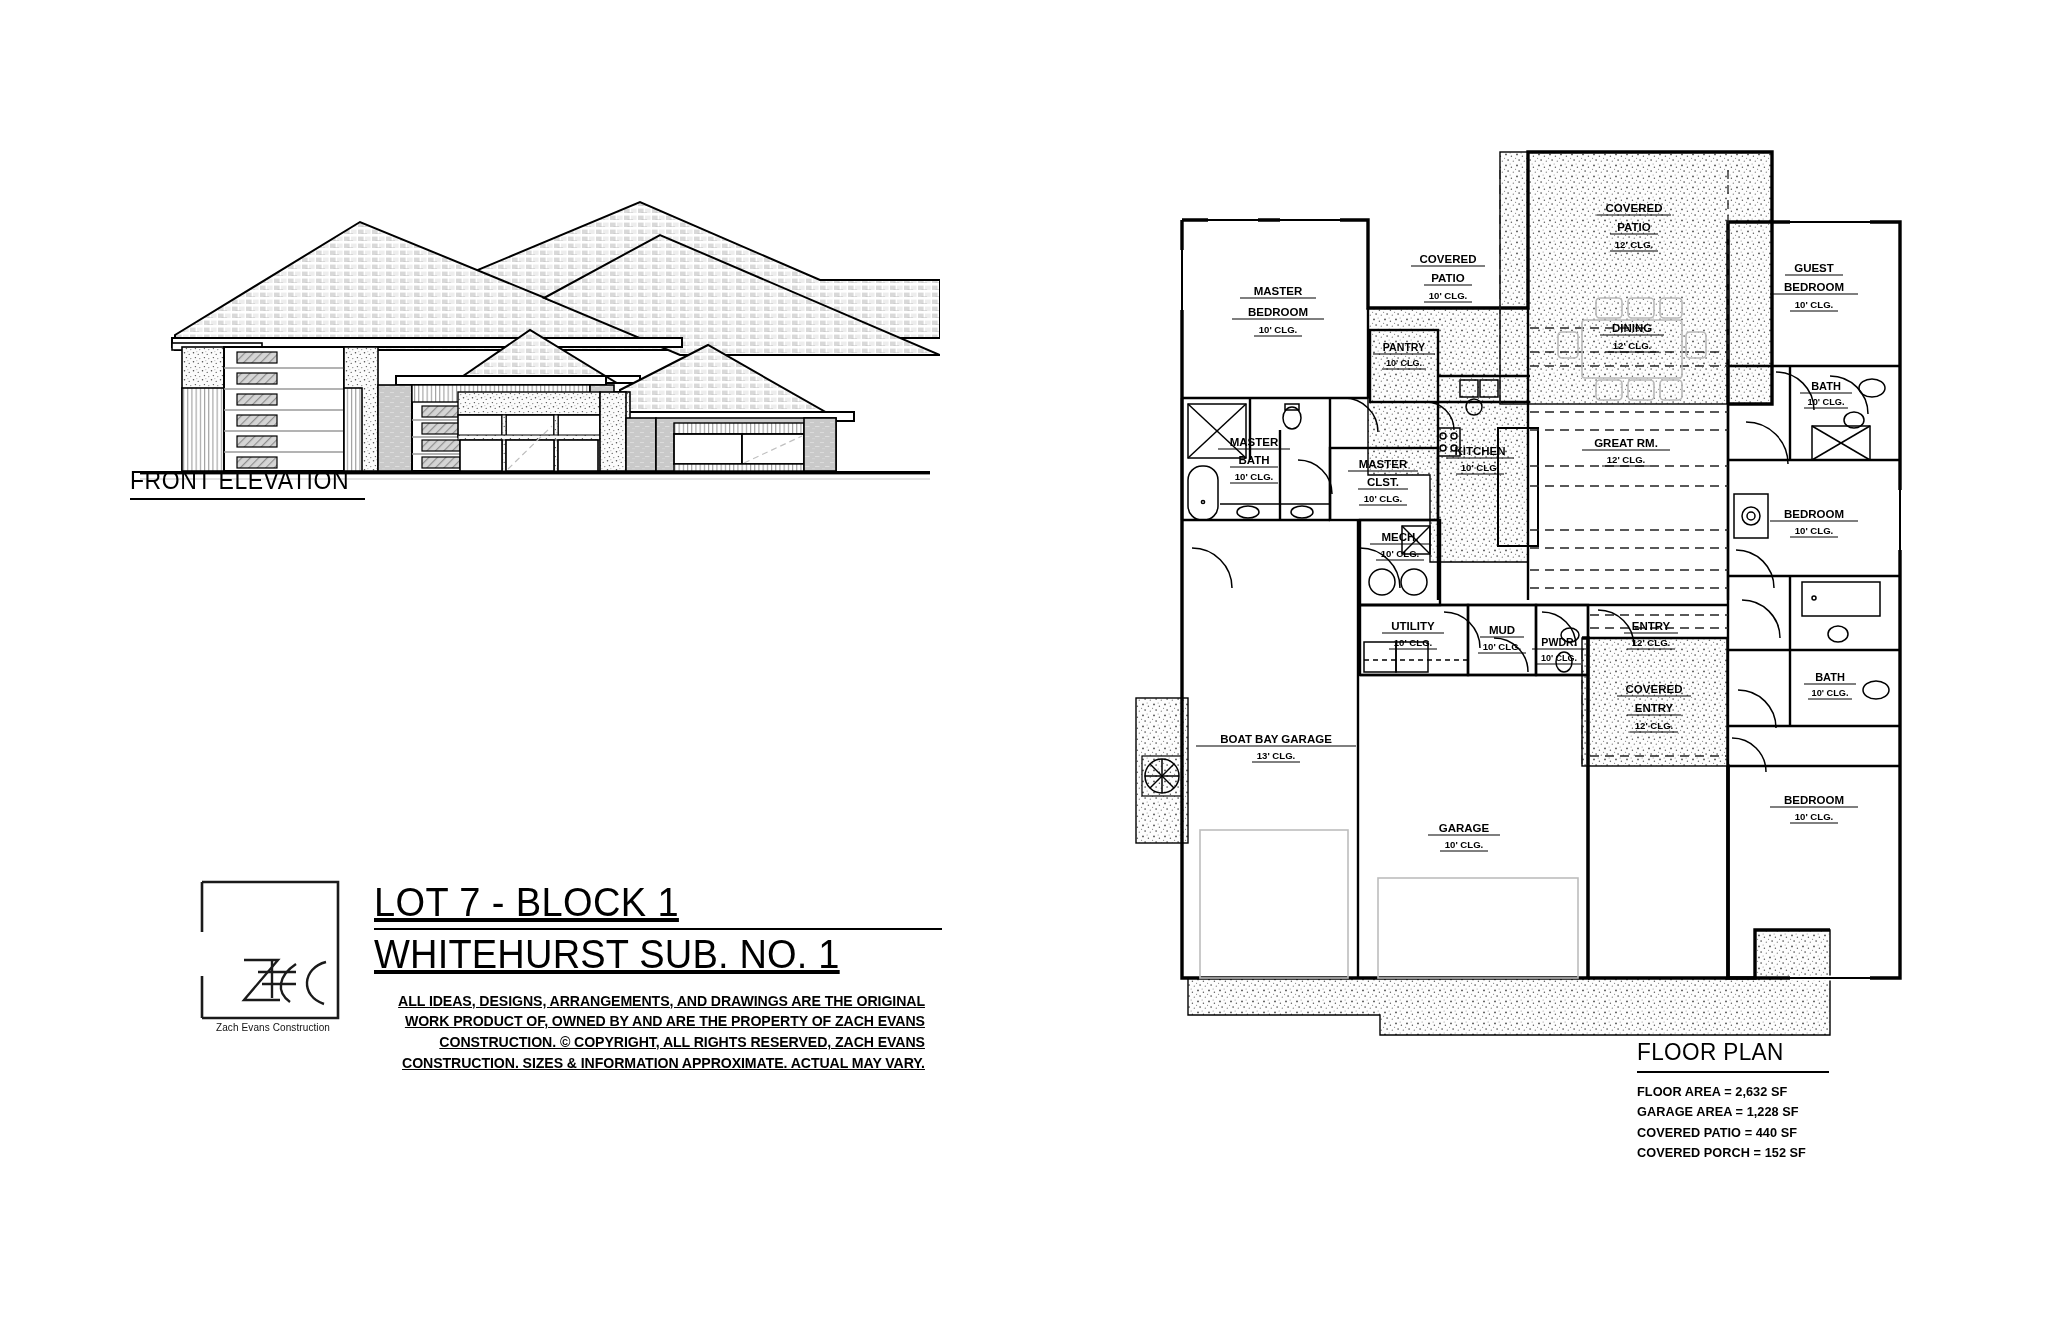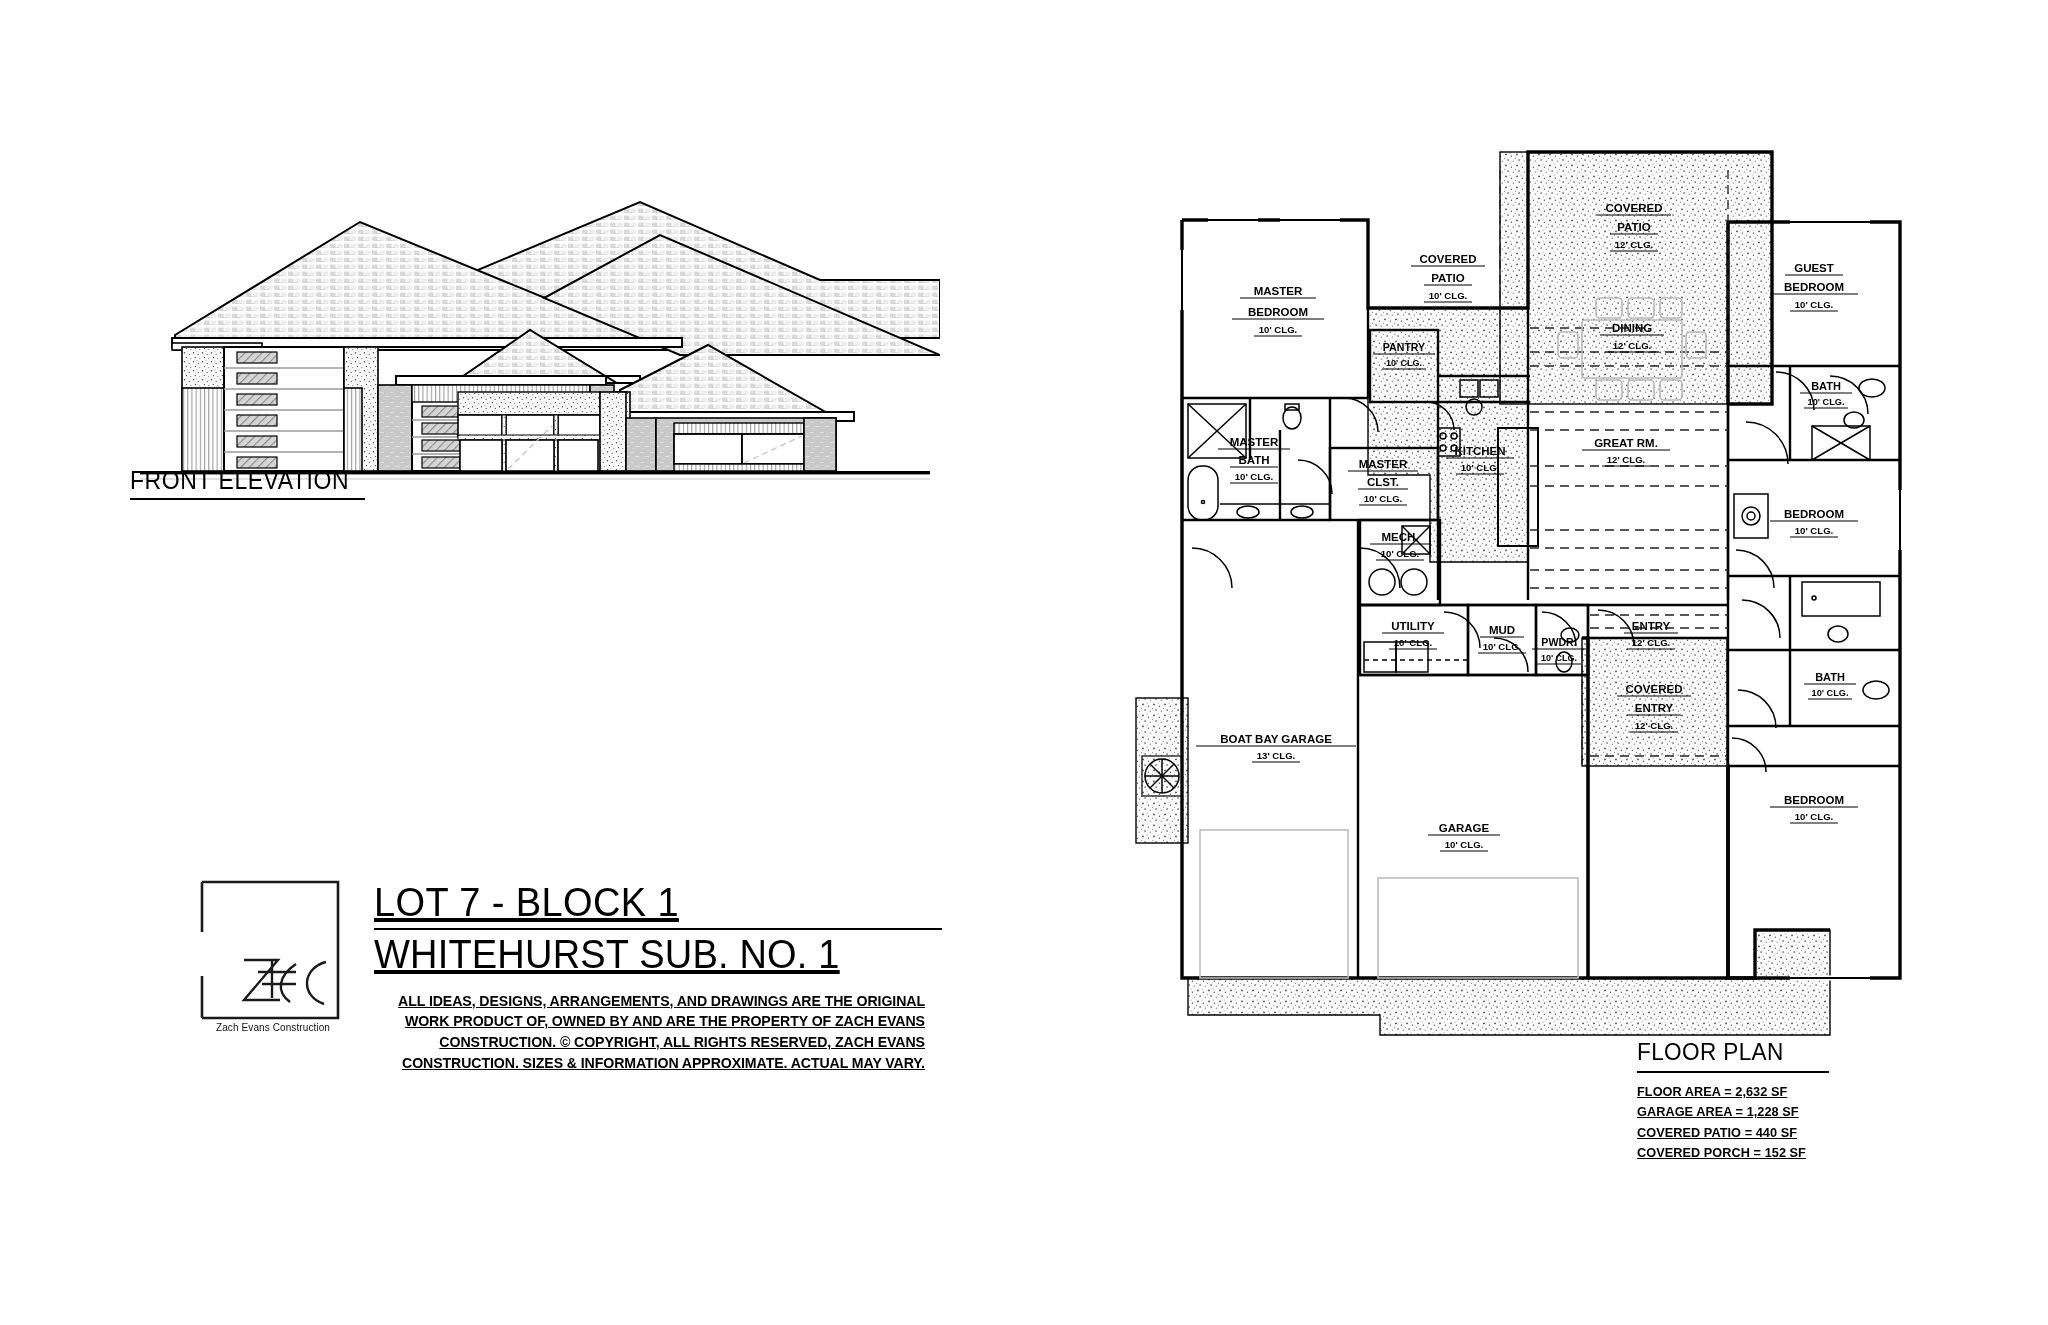--- a/index.html
+++ b/index.html
@@ -84,21 +84,21 @@
     font-weight: 600;
   }
 
   
   #plan-block { position: absolute; left: 1130px; top: 130px; width: 820px; height: 910px; }
   #plan-svg { position: absolute; left: 0; top: 0; }
 
   #plan-title-wrap { position: absolute; left: 1637px; top: 1038px; width: 280px; }
   #plan-title { font-size: 24px; letter-spacing: 0.4px; white-space: nowrap; transform: scaleX(0.94); transform-origin: left center;}
   #plan-title-rule { border-bottom: 2.2px solid #000; width: 192px; margin-top: 5px; }
-  #areas { margin-top: 9px; text-decoration: underline; }
+  #areas { margin-top: 9px; }
   .area-line {
     font-size: 13.4px;
     line-height: 1.52;
     letter-spacing: 0.05px;
     font-weight: 700;
     white-space: nowrap;
     transform: scaleX(0.95);
     transform-origin: left center;
   }
 

